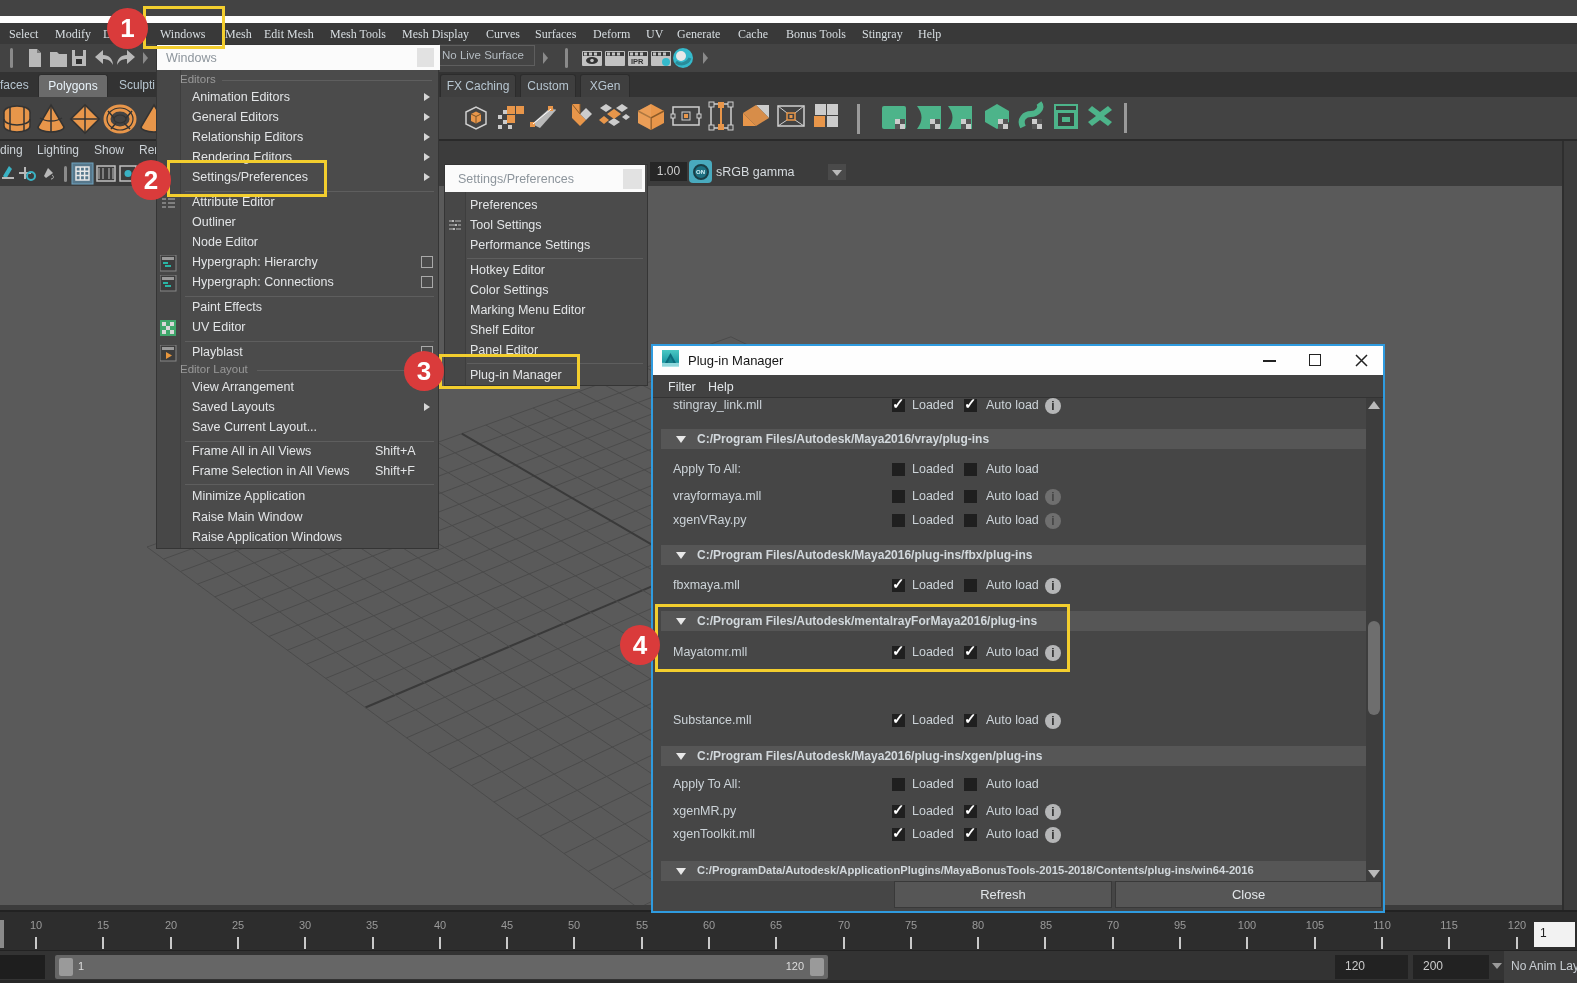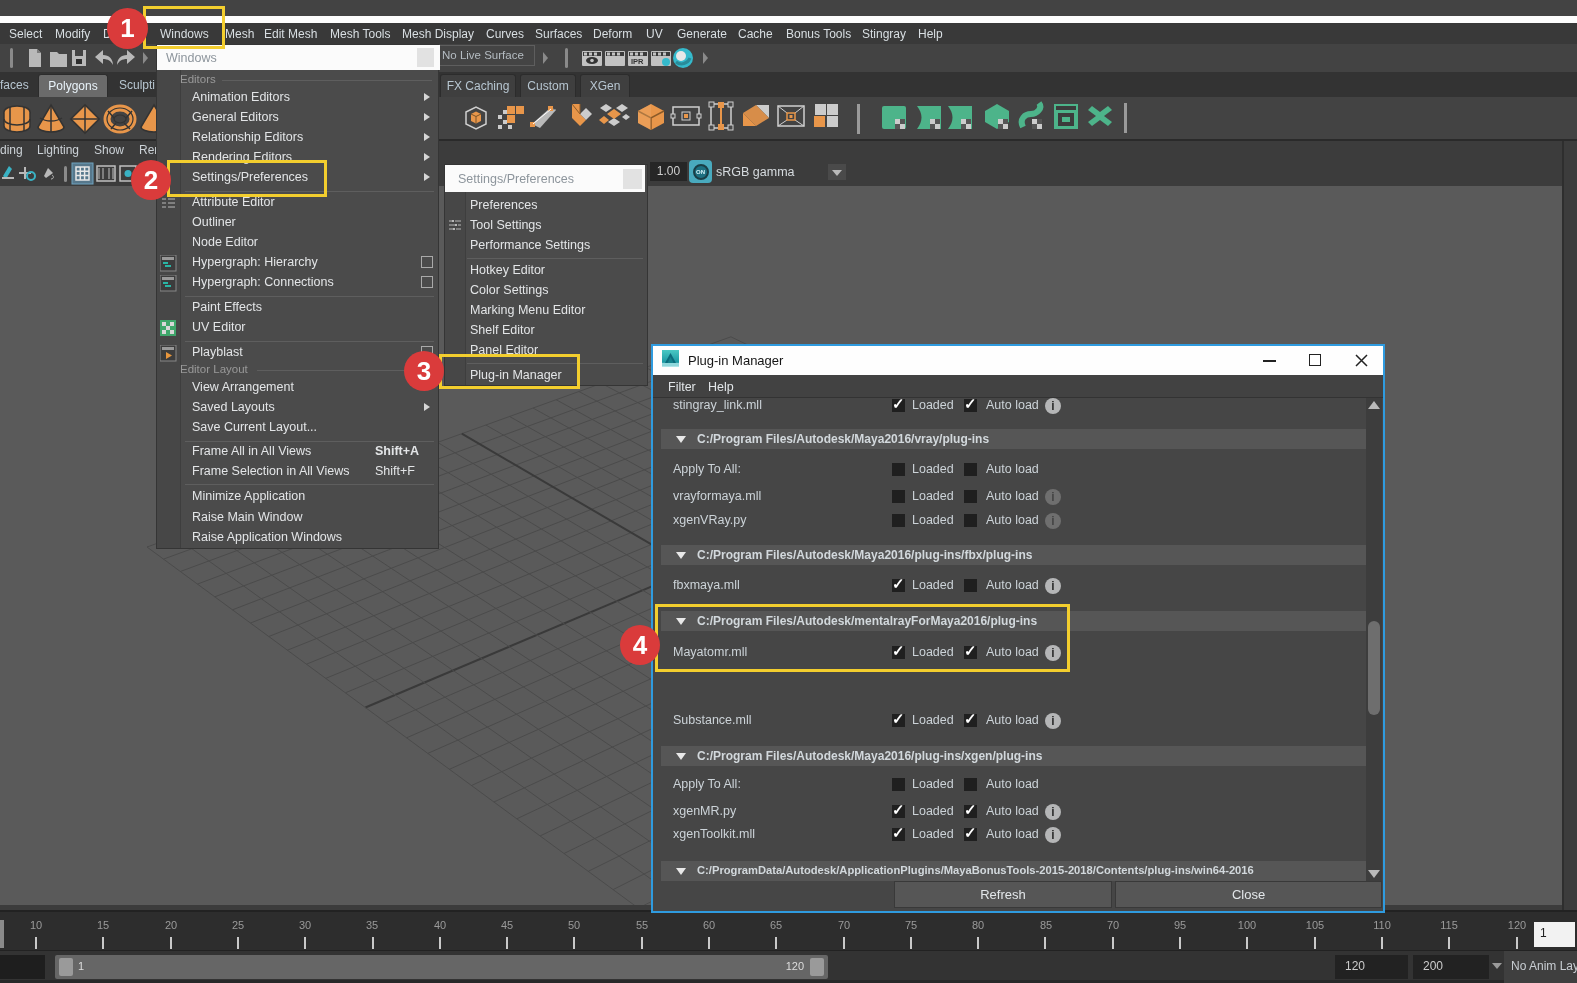--- a/index.html
+++ b/index.html
@@ -1,20 +1,20 @@
 <!DOCTYPE html>
 <html><head><meta charset="utf-8"><style>
 *{margin:0;padding:0;box-sizing:border-box;}
 html,body{width:1577px;height:983px;overflow:hidden;background:#434343;font-family:"Liberation Sans",sans-serif;}
 .abs{position:absolute;}
 #stage{position:relative;width:1577px;height:983px;}
 #titlebar{left:0;top:16px;width:1577px;height:23px;background:#fdfdfd;color:#8b9198;font-size:13px;text-align:right;}
 #titlebar span{position:absolute;left:1px;top:4px;}
 #menubar{left:0;top:23px;width:1577px;height:21px;background:#393939;color:#d9dfe3;font-size:12px;}
-#menubar span{position:absolute;top:4px;}
+#menubar span{position:absolute;top:4px;font-family:Liberation Serif, serif;}
 #toolbar{left:0;top:44px;width:1577px;height:28px;background:#434343;}
 #shelftabs{left:0;top:72px;width:1577px;height:25px;background:#333333;color:#b7c6d1;font-size:12px;}
 #shelficons{left:0;top:97px;width:1577px;height:44px;background:#434343;border-bottom:2px solid #2a2a2a;}
 .tab{position:absolute;top:2px;height:23px;background:#3f3f3f;border:1px solid #2c2c2c;border-bottom:none;border-radius:3px 3px 0 0;text-align:center;padding-top:4px;}
 #viewport{left:0;top:141px;width:1577px;height:769px;background:#3c3c3c;overflow:hidden;}
 #vpinner{left:0;top:45px;width:1562px;height:719px;background:#5a5a5a;overflow:hidden;}
 #vpmenu{left:0;top:2px;height:20px;width:700px;color:#ccd2d7;font-size:12px;}
 #timeslider{left:0;top:910px;width:1577px;height:40px;background:#2d2d2d;border-top:2px solid #222;}
 #rangerow{left:0;top:950px;width:1577px;height:33px;background:#333333;border-top:1px solid #222;border-bottom:3px solid #282828;}
 .tick{position:absolute;top:25px;width:2px;height:12px;background:#c9c9c9;}
@@ -493,21 +493,21 @@
       <div class="chk" style="left:264px;top:301px"></div>
       <span class="mlabel" style="top:318px">Editor Layout</span>
       <div class="hline" style="left:100px;top:325px;width:175px"></div>
       <span class="mi" style="top:335px">View Arrangement</span>
       <div class="arrow" style="left:267px;top:338px"></div>
       <span class="mi" style="top:355px">Saved Layouts</span>
       <div class="arrow" style="left:267px;top:358px"></div>
       <span class="mi" style="top:375px">Save Current Layout...</span>
       <div class="msep" style="top:396px"></div>
       <span class="mi" style="top:399px">Frame All in All Views</span>
-      <span class="mi" style="left:218px;top:399px;font-weight:700">Shift+A</span>
+      <span class="mi" style="left:218px;top:399px;font-weight:400">Shift+A</span>
       <span class="mi" style="top:419px">Frame Selection in All Views</span>
       <span class="mi" style="left:218px;top:419px;font-weight:400">Shift+F</span>
       <div class="msep" style="top:439px"></div>
       <span class="mi" style="top:444px">Minimize Application</span>
       <span class="mi" style="top:465px">Raise Main Window</span>
       <span class="mi" style="top:485px">Raise Application Windows</span>
       <svg class="abs" style="left:3px;top:150px" width="17" height="17">
         <g stroke="#b9b9b9" fill="none">
           <path d="M2 4h4M8 4h7M2 8h4M8 8h7M2 12h4M8 12h7"></path>
         </g>

